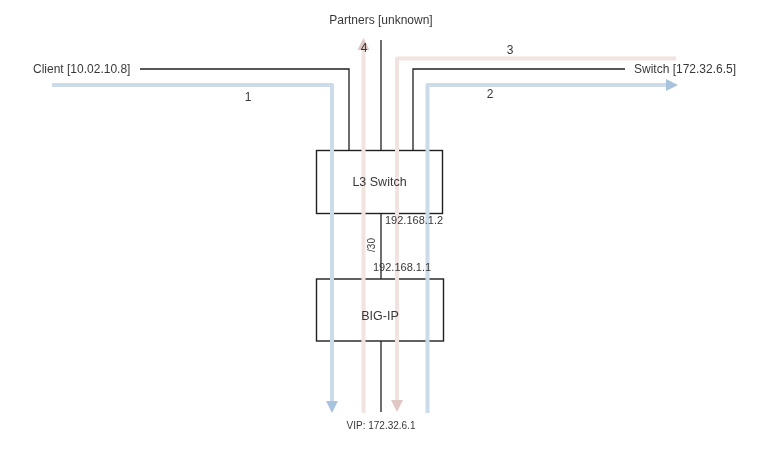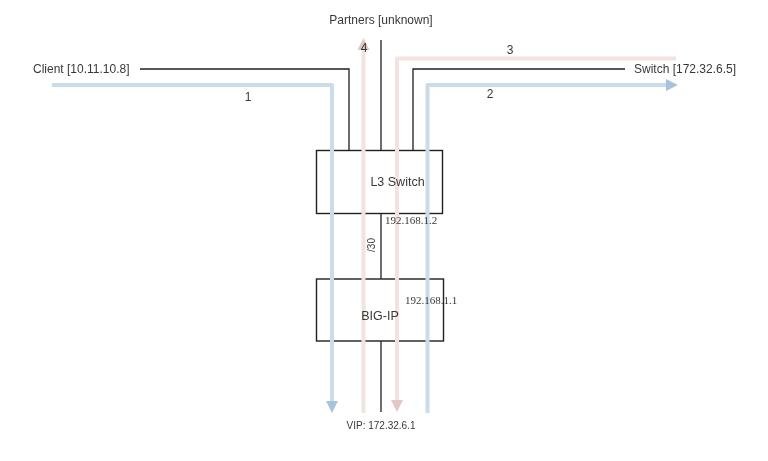--- a/index.html
+++ b/index.html
@@ -13,21 +13,21 @@
   #wires{position:absolute;left:0;top:0;width:768px;height:461px;}
   .lbl{
     position:absolute;
     color:var(--text,#383838);
     font-size:12px;
     line-height:1.15;
     white-space:nowrap;
   }
   .centered{transform:translateX(-50%);}
   .num{font-size:12px;}
-  .ip{font-size:11px;font-family:Liberation Serif, serif;}
+  .ip{font-size:11px;}
   .subnet{
     font-size:10px;
     transform:translate(-50%,-50%) rotate(-90deg);
   }
   .vip{font-size:10px;}
   .boxlbl{
     position:absolute;
     display:flex;align-items:center;justify-content:center;
     color:var(--text,#383838);
     font-size:12.5px;
@@ -58,37 +58,37 @@
 
     <path d="M 676 58.5 L 397 58.5 L 397 400" fill="none" stroke-width="4" stroke-linejoin="round" stroke="#f2e3e1"></path>
     <polygon points="391,400 403,400 397,412" fill="#e2c8c4"></polygon>
 
     <path d="M 363.5 413 L 363.5 50" fill="none" stroke-width="4" stroke="#f2e3e1"></path>
     <polygon points="357.5,50 369.5,50 363.5,38" fill="#e2c8c4"></polygon>
   </svg>
 
   <div class="lbl centered" style="left:381px;top:14px;">Partners [unknown]</div>
 
-  <div class="lbl" style="left:33px;top:63px;">Client [10.11.10.8]</div>
+  <div class="lbl" style="left:33px;top:63px;">Client [10.02.10.8]</div>
 
   <div class="lbl" style="left:634px;top:63px;">Switch [172.32.6.5]</div>
 
   <div class="lbl num centered" style="left:248px;top:91px;">1</div>
 
   <div class="lbl num centered" style="left:490px;top:88px;">2</div>
 
   <div class="lbl num centered" style="left:510px;top:44px;">3</div>
 
   <div class="lbl num centered" style="left:364px;top:42px;">4</div>
 
-  <div class="boxlbl" style="left:334px;top:150px;width:127px;height:64px;">L3 Switch</div>
+  <div class="boxlbl" style="left:316px;top:150px;width:127px;height:64px;">L3 Switch</div>
 
   <div class="boxlbl" style="left:316px;top:279px;width:128px;height:74px;">BIG-IP</div>
 
   <div class="lbl ip" style="left:385px;top:214px;">192.168.1.2</div>
 
-  <div class="lbl ip" style="left:405px;top:261px;margin-top:33px;">192.168.1.1</div>
+  <div class="lbl ip" style="left:373px;top:261px;">192.168.1.1</div>
 
   <div class="lbl subnet" style="left:372px;top:245px;">/30</div>
 
   <div class="lbl vip centered" style="left:381px;top:420px;">VIP: 172.32.6.1</div>
 
 </div>
 
 </body></html>

